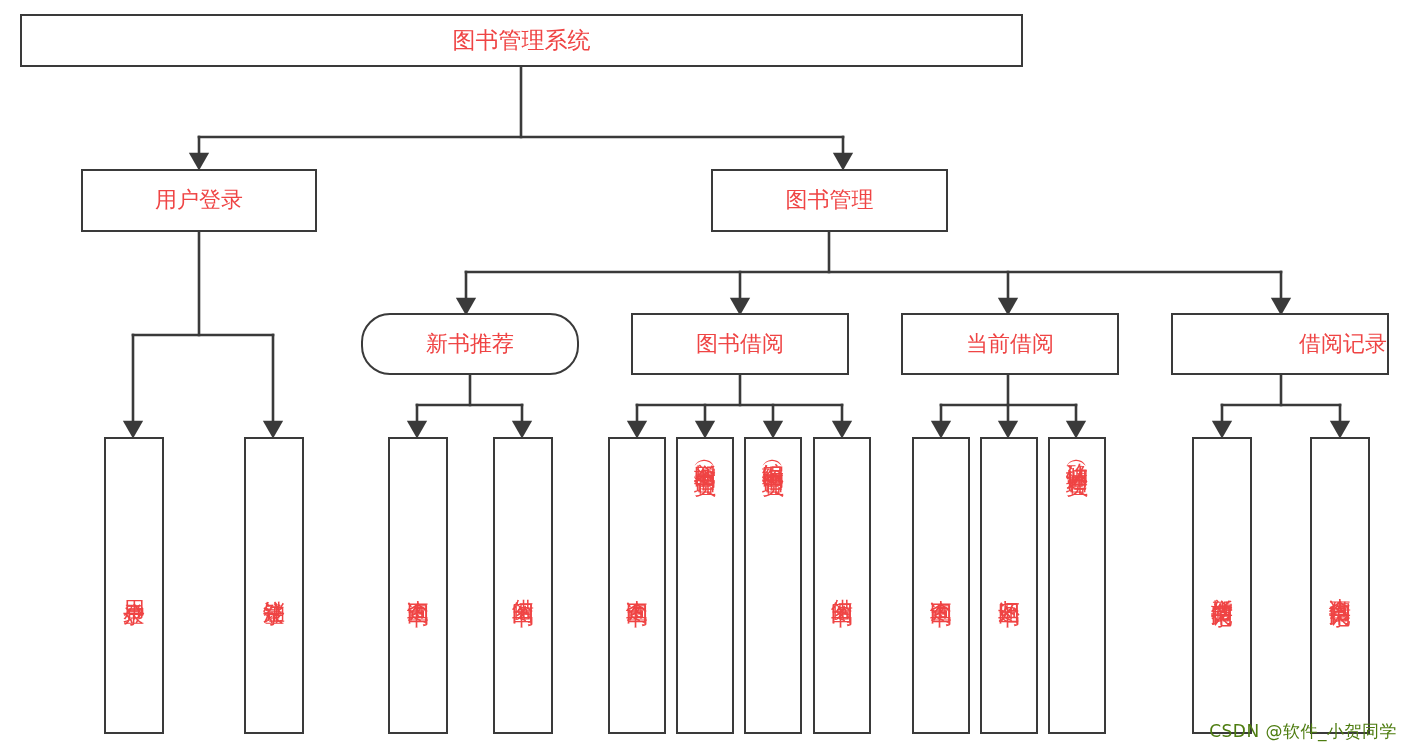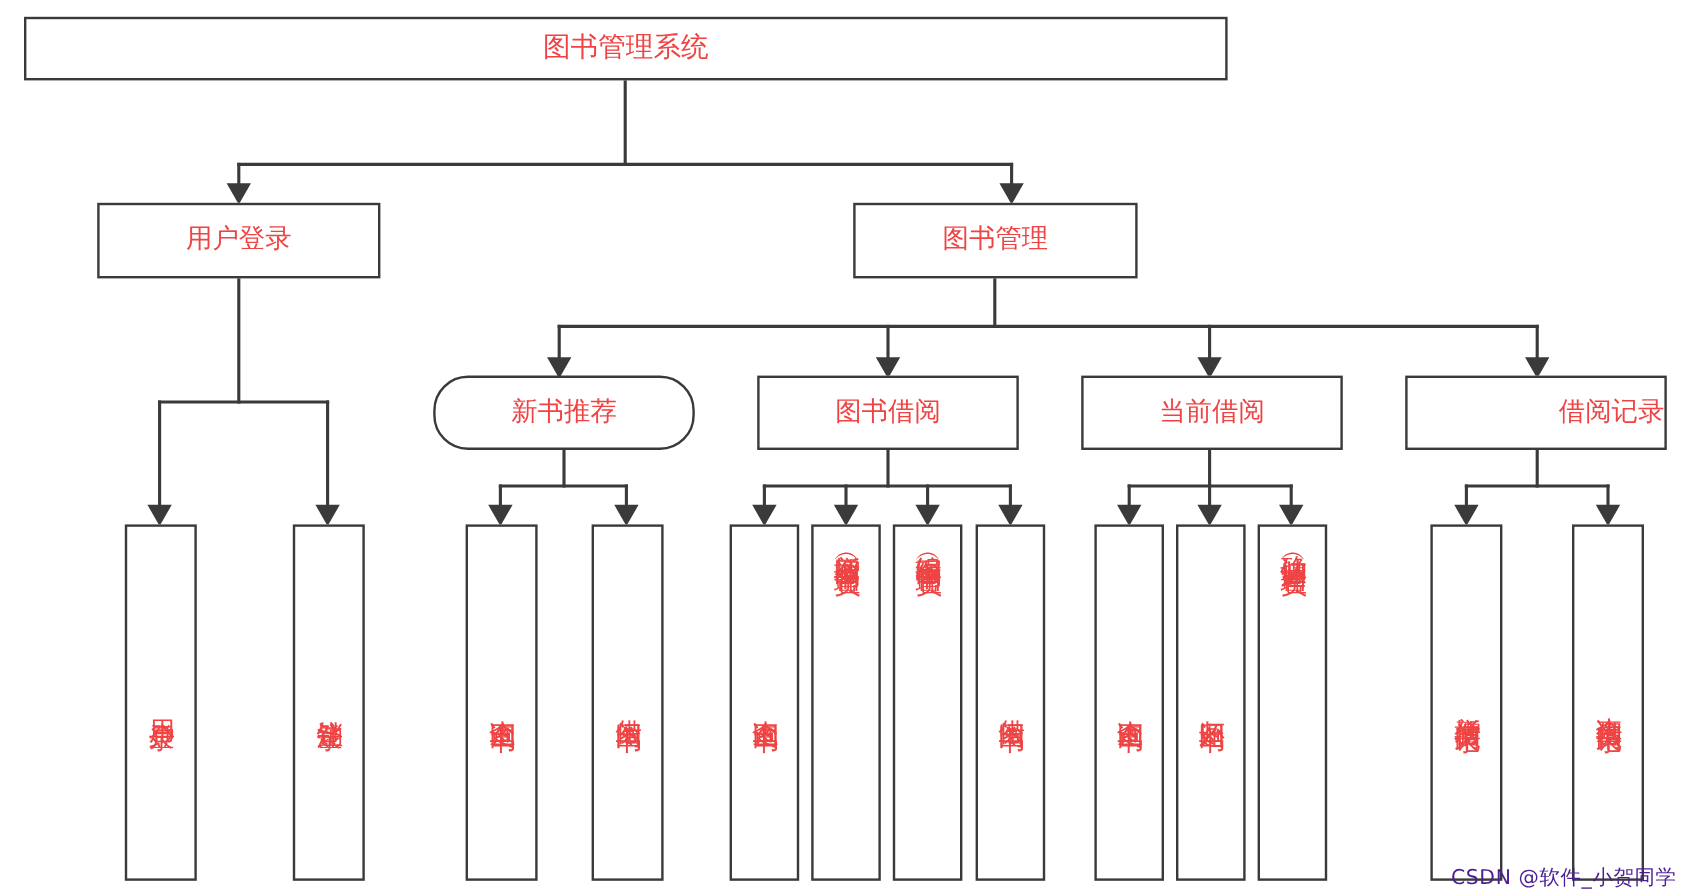--- a/index.html
+++ b/index.html
@@ -64,21 +64,21 @@
   }
   .node.vertical.centered {
     align-items: center;
     padding-top: 0;
   }
   #watermark {
     position: absolute;
     right: 8px;
     bottom: 4px;
     font-size: 17px;
-    color: #4c1d95;
+    color: #4d7c0f;
     letter-spacing: 0.5px;
     white-space: nowrap;
     user-select: none;
   }
 </style>
 </head>
 <body>
 
 <div id="diagram-root">
 

